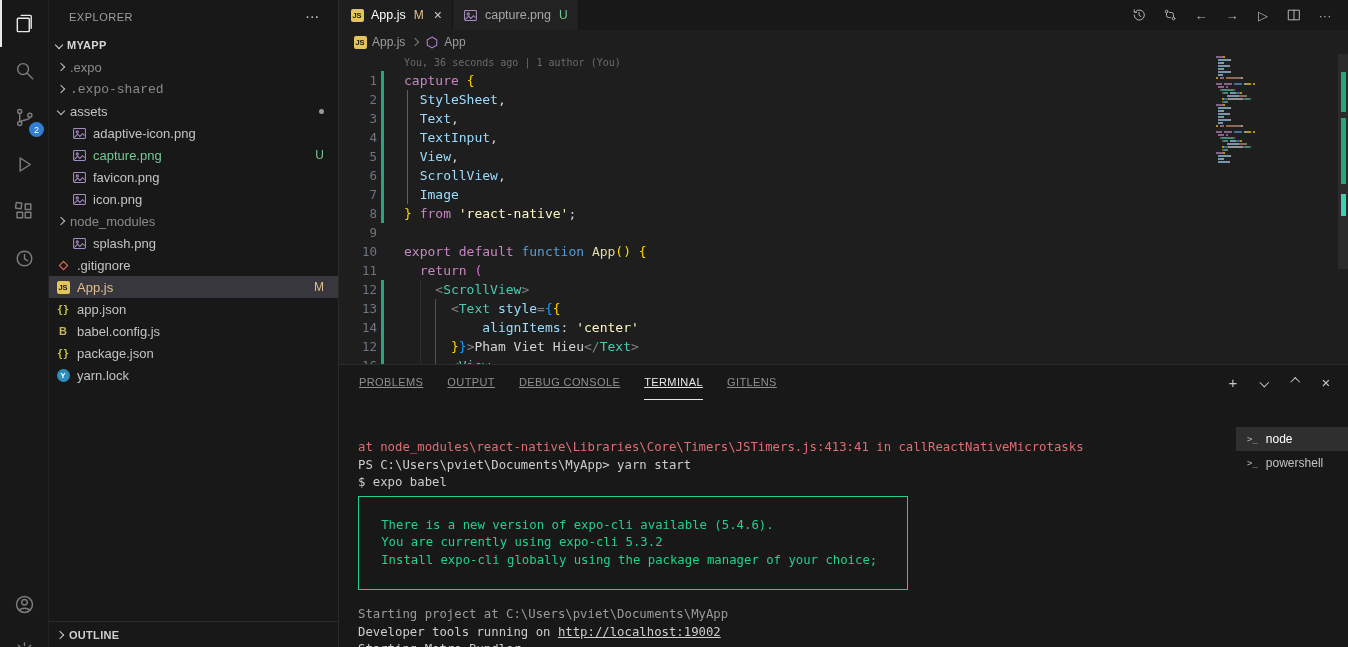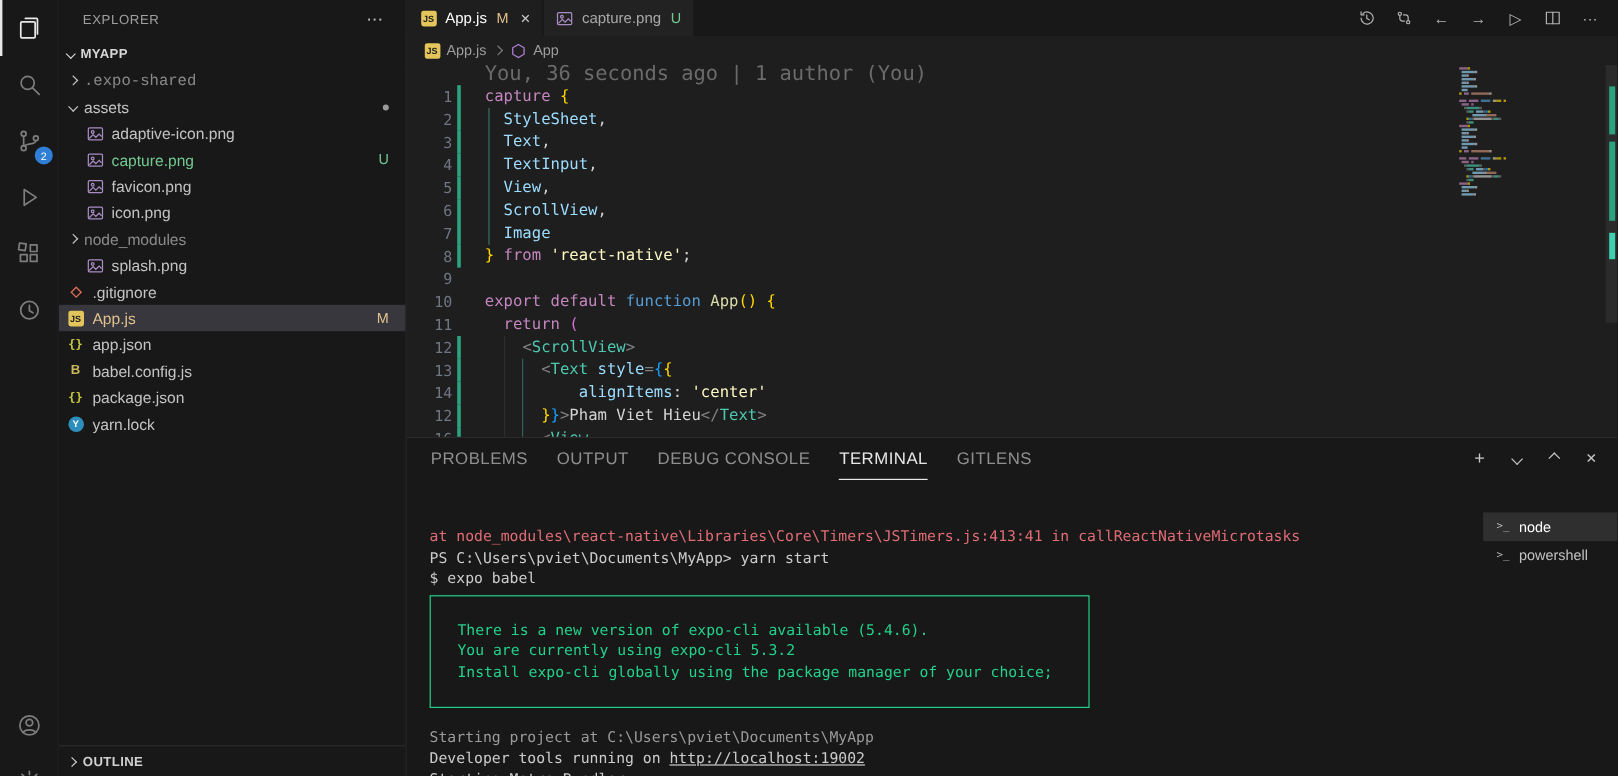--- a/index.html
+++ b/index.html
@@ -61,21 +61,21 @@
   .editor-actions{margin-left:auto;display:flex;align-items:center;gap:13px;padding-right:14px;color:#b3b3b3;}
   .ea{display:flex;align-items:center;justify-content:center;width:18px;height:18px;font-size:13px;cursor:pointer;}
   .ea svg{width:16px;height:16px;}
 
   .breadcrumb{height:24px;flex:none;display:flex;align-items:center;gap:5px;padding-left:14px;font-size:12px;color:#9d9d9d;background:#1e1e1e;cursor:pointer;}
   .breadcrumb .ficon{width:14px;height:14px;margin-right:0;}
   .bc-sep{margin:0 2px;color:#7a7a7a;}
 
   
   .editor{flex:1;min-height:0;position:relative;overflow:hidden;background:#1e1e1e;font-family:"DejaVu Sans Mono",monospace;}
-  .blame{height:17px;line-height:17px;margin-left:65px;font-size:17px;color:#6b6b6b;white-space:pre;}
+  .blame{height:17px;line-height:17px;margin-left:65px;font-size:10px;color:#6b6b6b;white-space:pre;}
   .code-line{display:flex;height:19px;line-height:19px;}
   .line-num{width:38px;flex:none;text-align:right;color:#6e7681;font-size:12.5px;}
   .git-bar{width:3px;margin-left:4px;flex:none;}
   .git-bar.on{background:#2ba37f;}
   .code-text{white-space:pre;margin-left:20px;font-size:13px;}
   .tk-kw{color:#c586c0;}.tk-kb{color:#569cd6;}.tk-id{color:#9cdcfe;}.tk-str{color:#fef9c3;}
   .tk-fn{color:#dcdcaa;}.tk-tag{color:#4ec9b0;}.tk-pun{color:#808080;}.tk-pl{color:#d4d4d4;}
   .tk-br{color:#ffd700;}.tk-b2{color:#da70d6;}.tk-b3{color:#179fff;}
   .guide{position:absolute;width:1px;}
   .g1{left:68px;top:36px;height:114px;background:rgba(78,201,176,.5);}
@@ -86,21 +86,21 @@
   .mm-row span{height:2px;flex:none;opacity:.65;}
   .ruler{position:absolute;right:0;top:0;bottom:0;width:10px;cursor:pointer;}
   .slider{position:absolute;top:0;right:0;width:10px;height:215px;background:rgba(140,140,140,.12);}
   .rm{position:absolute;right:2px;width:5px;background:#2ba37f;}
   .rm.teal{background:#3fd0b0;}
 
   
   .panel{height:282px;flex:none;background:#181818;border-top:1px solid #2b2b2b;display:flex;flex-direction:column;}
   .panel-header{height:34px;flex:none;display:flex;align-items:center;padding:0 14px 0 20px;}
   .panel-tabs{display:flex;height:100%;}
-  .ptab{margin-right:24px;font-size:14px;letter-spacing:.4px;color:#8f8f8f;display:flex;align-items:center;height:100%;border-bottom:1px solid transparent;cursor:pointer;}
+  .ptab{margin-right:24px;font-size:11px;letter-spacing:.4px;color:#8f8f8f;display:flex;align-items:center;height:100%;border-bottom:1px solid transparent;cursor:pointer;text-decoration:underline;}
   .ptab.active{color:#e7e7e7;border-bottom-color:#e7e7e7;}
   .panel-actions{margin-left:auto;display:flex;align-items:center;gap:15px;color:#c8c8c8;}
   .pa{display:flex;align-items:center;justify-content:center;width:16px;height:16px;cursor:pointer;font-size:15px;}
   .pa .chev{width:5.5px;height:5.5px;}
   .panel-body{flex:1;min-height:0;display:flex;margin-top:28px;}
   .terminal{flex:1;min-width:0;overflow:hidden;padding:12px 0 0 19px;font-family:"DejaVu Sans Mono",monospace;font-size:12.3px;line-height:17.5px;}
   .tline{white-space:pre;color:#cccccc;}
   .tline.red{color:#e06c75;}
   .tline.dim{color:#9a9a9a;}
   .tline.bold{font-weight:bold;}
@@ -180,20 +180,24 @@
   <aside class="sidebar">
     <div class="sb-header">
       <span>EXPLORER</span>
       <span class="sb-more">···</span>
     </div>
     <div class="sb-section">
       <span class="chev d"></span>
       <span class="sb-section-label">MYAPP</span>
     </div>
     <div class="file-tree" id="file-tree">
+        <div class="row ign" style="padding-left: 6px;">
+          <span class="chev r"></span>
+          <span class="lbl">.expo</span>
+        </div>
         <div class="row ign" style="padding-left: 6px; font-family: Liberation Mono, monospace;">
           <span class="chev r"></span>
           <span class="lbl">.expo-shared</span>
         </div>
         <div class="row" style="padding-left: 6px;">
           <span class="chev d"></span>
           <span class="lbl">assets</span>
           <span class="dot"></span>
         </div>
         <div class="row" style="padding-left: 22px;">

